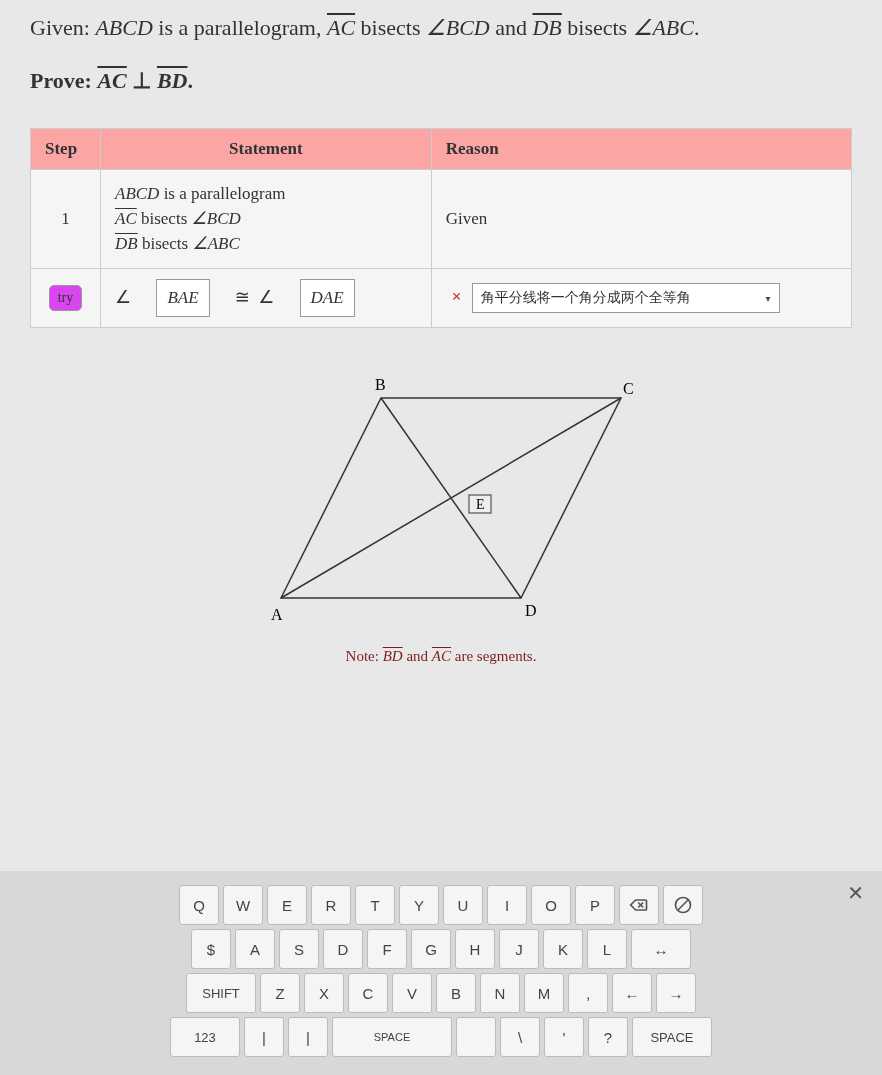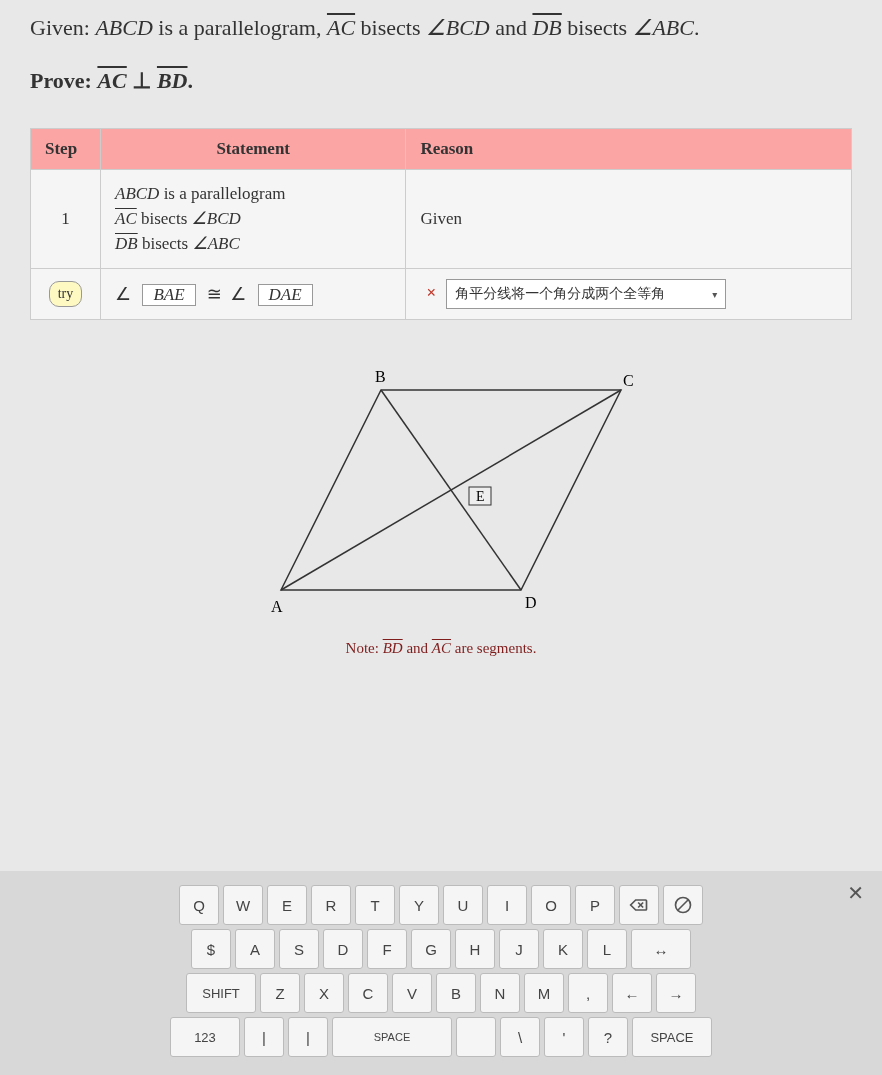--- a/index.html
+++ b/index.html
@@ -40,51 +40,51 @@
     font-weight: bold;
     background: #fca5a5;
   }
   table.proof td.step-col { text-align: center; width: 70px; }
   table.proof td.stmt-col { }
   .stmt-line { margin: 4px 0; }
   
   .try-btn {
     display: inline-block;
     border: 1px solid #999;
-    border-radius: 10px;
+    border-radius: 5px;
     padding: 4px 8px;
     font-size: 14px;
-    background: #fef9c3;
+    background: #d946ef;
     cursor: pointer;
     font-family: Liberation Serif, serif;
   }
   .angle-sym { font-size: 18px; margin-right: 4px; }
   .boxed {
     display: inline-block;
     border: 1px solid #999;
-    padding: 0 10px;
+    padding: 8px 10px;
     background: #fff;
     font-style: italic;
-    margin: 0 3px;
+    margin: 0 17px;
   }
   .cong { margin: 0 4px; font-size: 18px; }
   .x-mark {
     color: #c0392b;
     font-weight: bold;
     margin: 0 6px;
   }
   .reason-select {
     display: inline-flex;
     align-items: center;
     justify-content: space-between;
     border: 1px solid #999;
     padding: 5px 8px;
     background: #fff;
     font-size: 14px;
-    width: 280px;
+    width: 308px;
     cursor: pointer;
   }
   .reason-select .caret {
     font-size: 10px;
     color: #555;
   }
   
   .figure {
     margin: 30px auto 10px;
     display: block;

